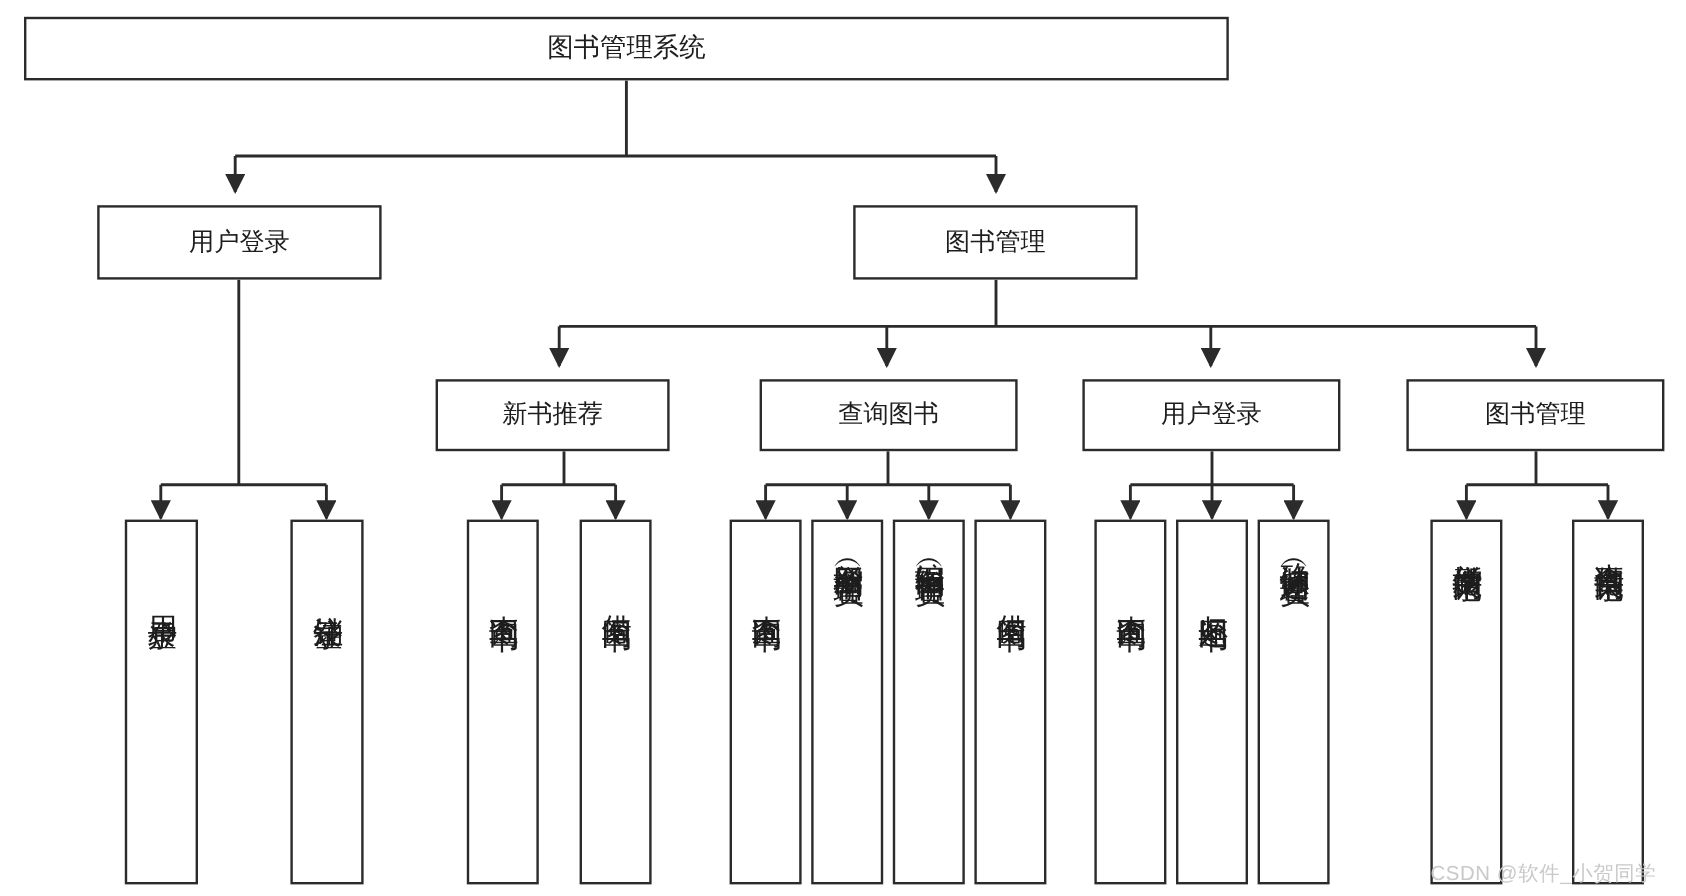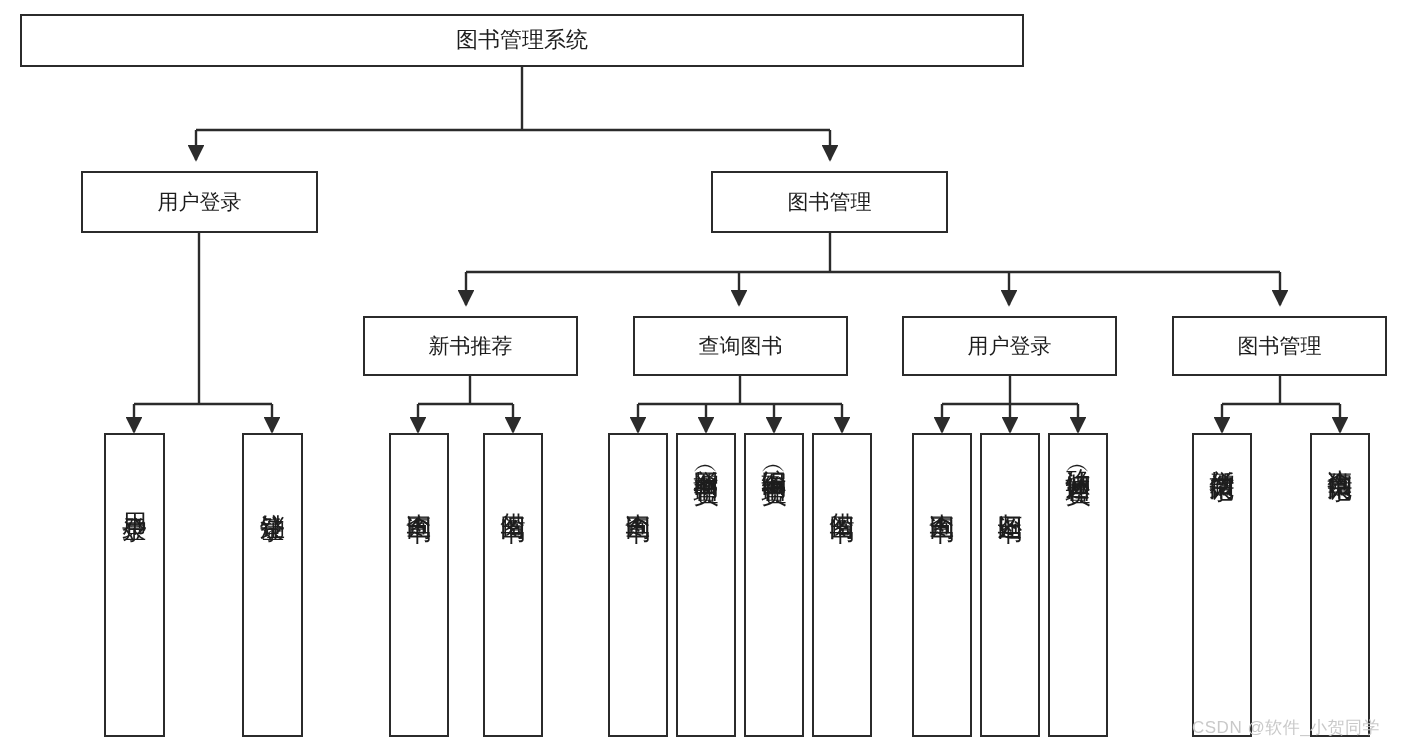--- a/index.html
+++ b/index.html
@@ -135,21 +135,21 @@
     <span class="label">图书管理系统</span>
   </div>
 
   <div class="node h" style="left:81px; top:171px; width:237px; height:62px;">
     <span class="label">用户登录</span>
   </div>
   <div class="node h" style="left:711px; top:171px; width:237px; height:62px;">
     <span class="label">图书管理</span>
   </div>
 
-  <div class="node h" style="left:363px; top:316px; width:215px; height:60px;">
+  <div class="node h" style="left:363px; top:316px; width:195px; height:60px;">
     <span class="label">新书推荐</span>
   </div>
   <div class="node h" style="left:633px; top:316px; width:215px; height:60px;">
     <span class="label">查询图书</span>
   </div>
   <div class="node h" style="left:902px; top:316px; width:215px; height:60px;">
     <span class="label">用户登录</span>
   </div>
   <div class="node h" style="left:1172px; top:316px; width:215px; height:60px;">
     <span class="label">图书管理</span>

